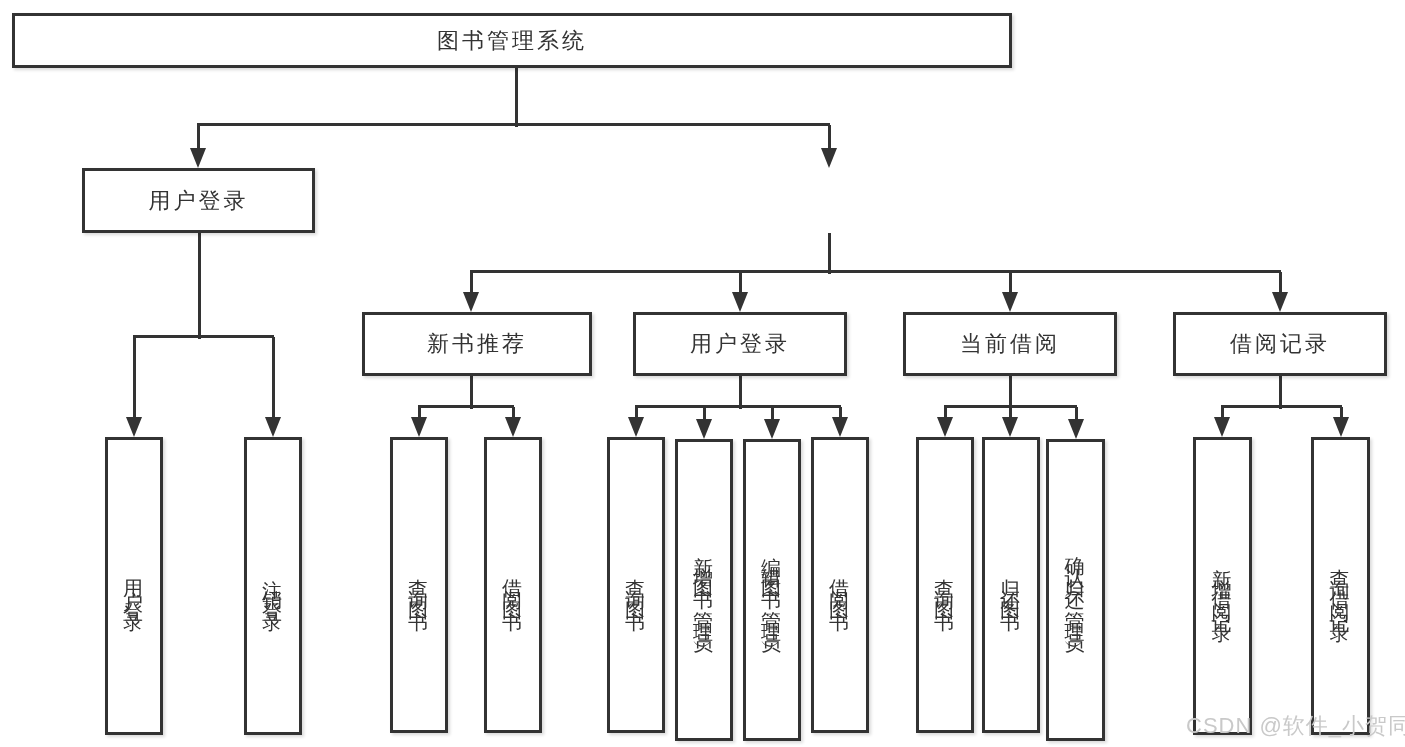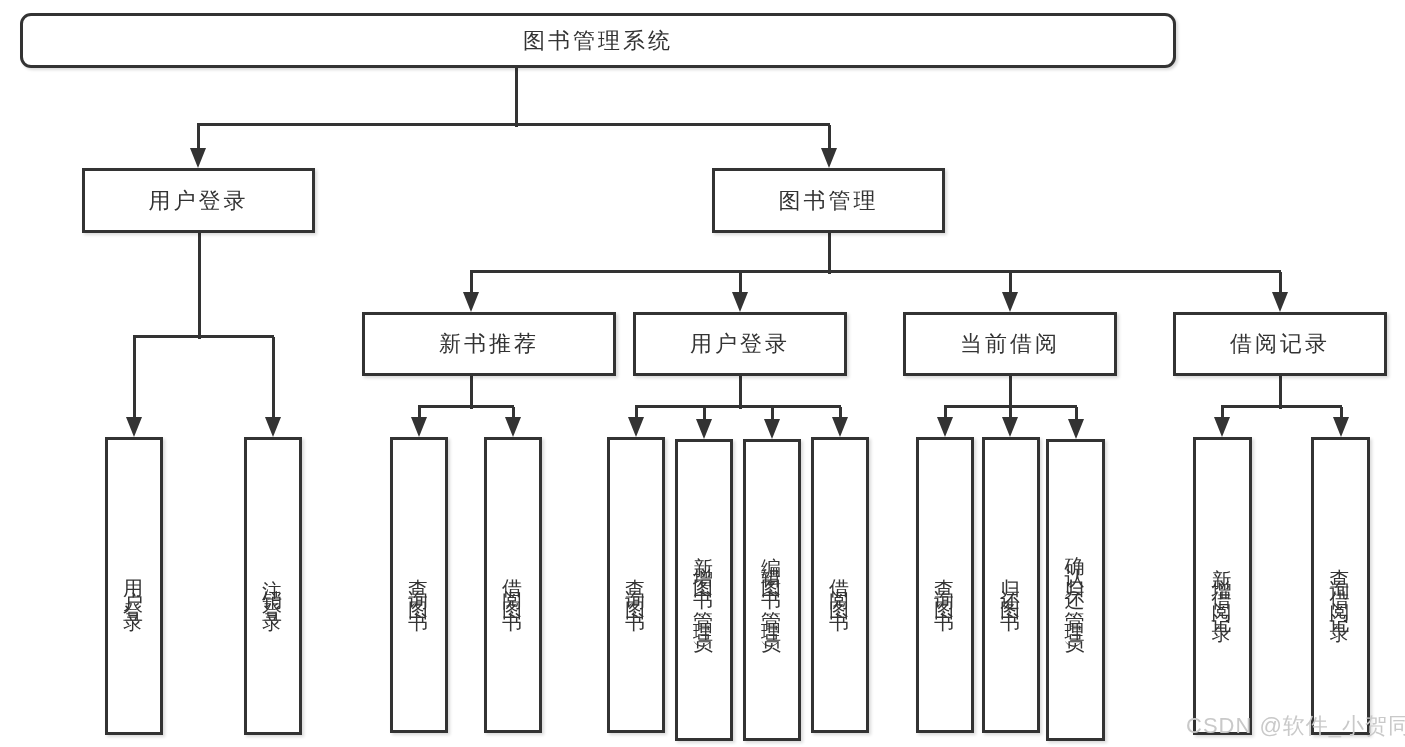--- a/index.html
+++ b/index.html
@@ -31,26 +31,25 @@
   .watermark{
     position:absolute;left:1186px;top:711px;z-index:5;
     font-size:22px;color:#c9c9c9;letter-spacing:1px;white-space:nowrap;
   }
 </style>
 </head>
 <body>
 
 <div class="canvas">
 
-  <div class="hbox" style="left:20px;top:13px;width:1156px;height:55px;border-radius:11px;">图书管理系统</div>
+  <div class="hbox" style="left:12px;top:13px;width:1000px;height:55px;">图书管理系统</div>
 
   <div class="hbox" style="left:82px;top:168px;width:233px;height:65px;">用户登录</div>
-  <div class="hbox" style="left:712px;top:168px;width:233px;height:65px;">图书管理</div>
 
-  <div class="hbox" style="left:362px;top:312px;width:254px;height:64px;text-align:right;">新书推荐</div>
+  <div class="hbox" style="left:362px;top:312px;width:230px;height:64px;text-align:right;">新书推荐</div>
   <div class="hbox" style="left:633px;top:312px;width:214px;height:64px;">用户登录</div>
   <div class="hbox" style="left:903px;top:312px;width:214px;height:64px;">当前借阅</div>
   <div class="hbox" style="left:1173px;top:312px;width:214px;height:64px;">借阅记录</div>
 
   <div class="vbox" style="left:105px;top:437px;width:58px;height:298px;">
     <span>用户登录</span>
     </div>
   <div class="vbox" style="left:244px;top:437px;width:58px;height:298px;">
     <span>注销登录</span>
     </div>

